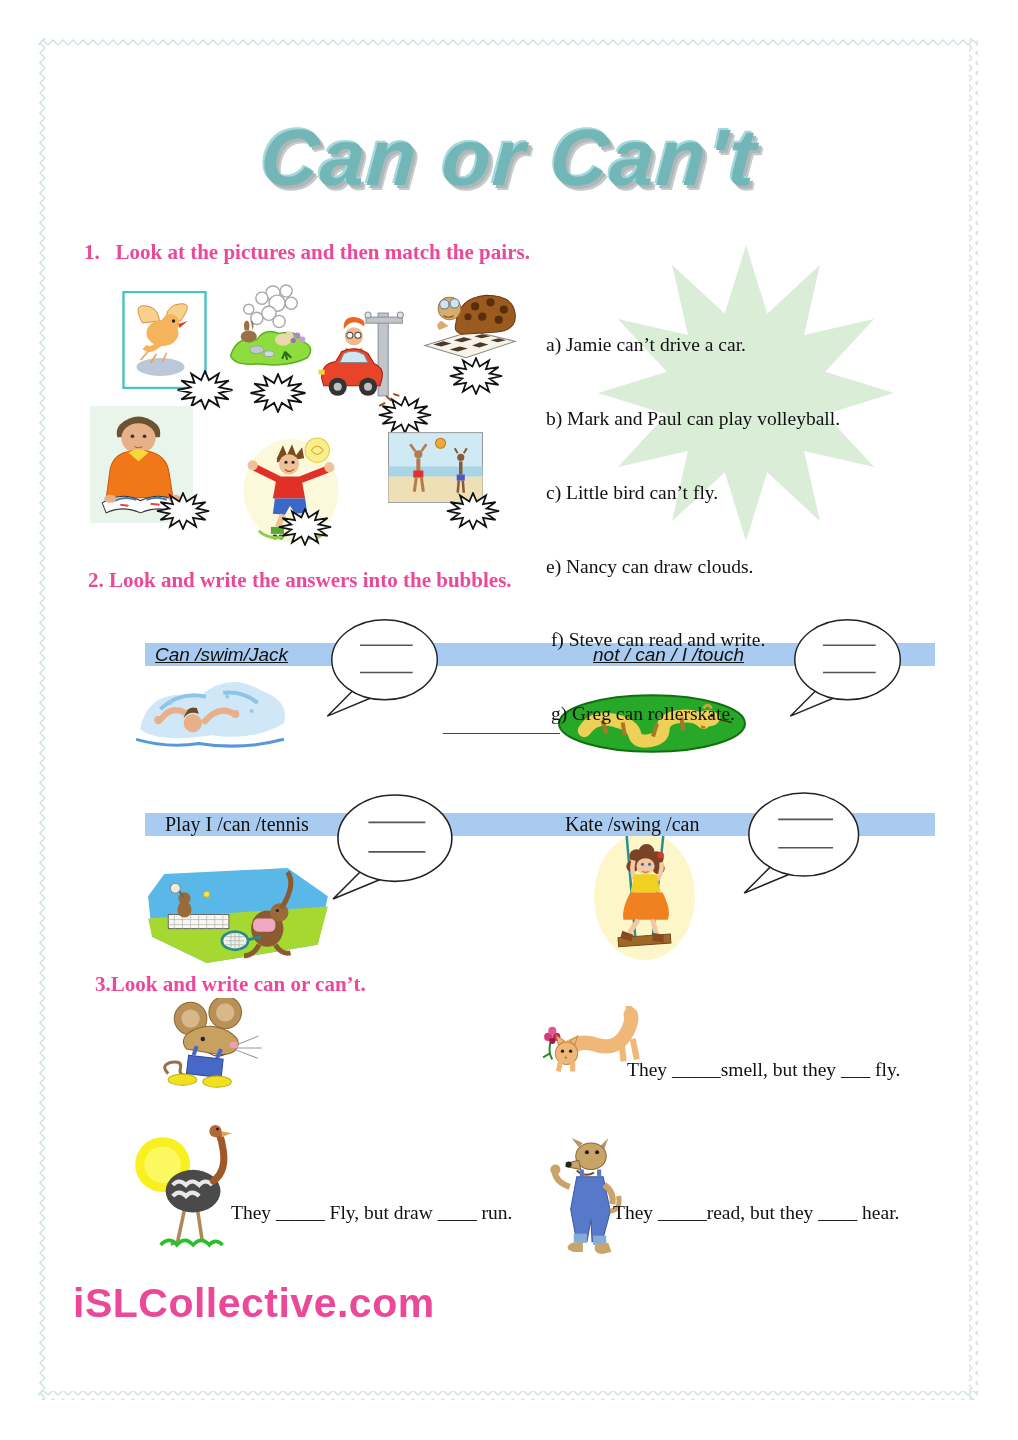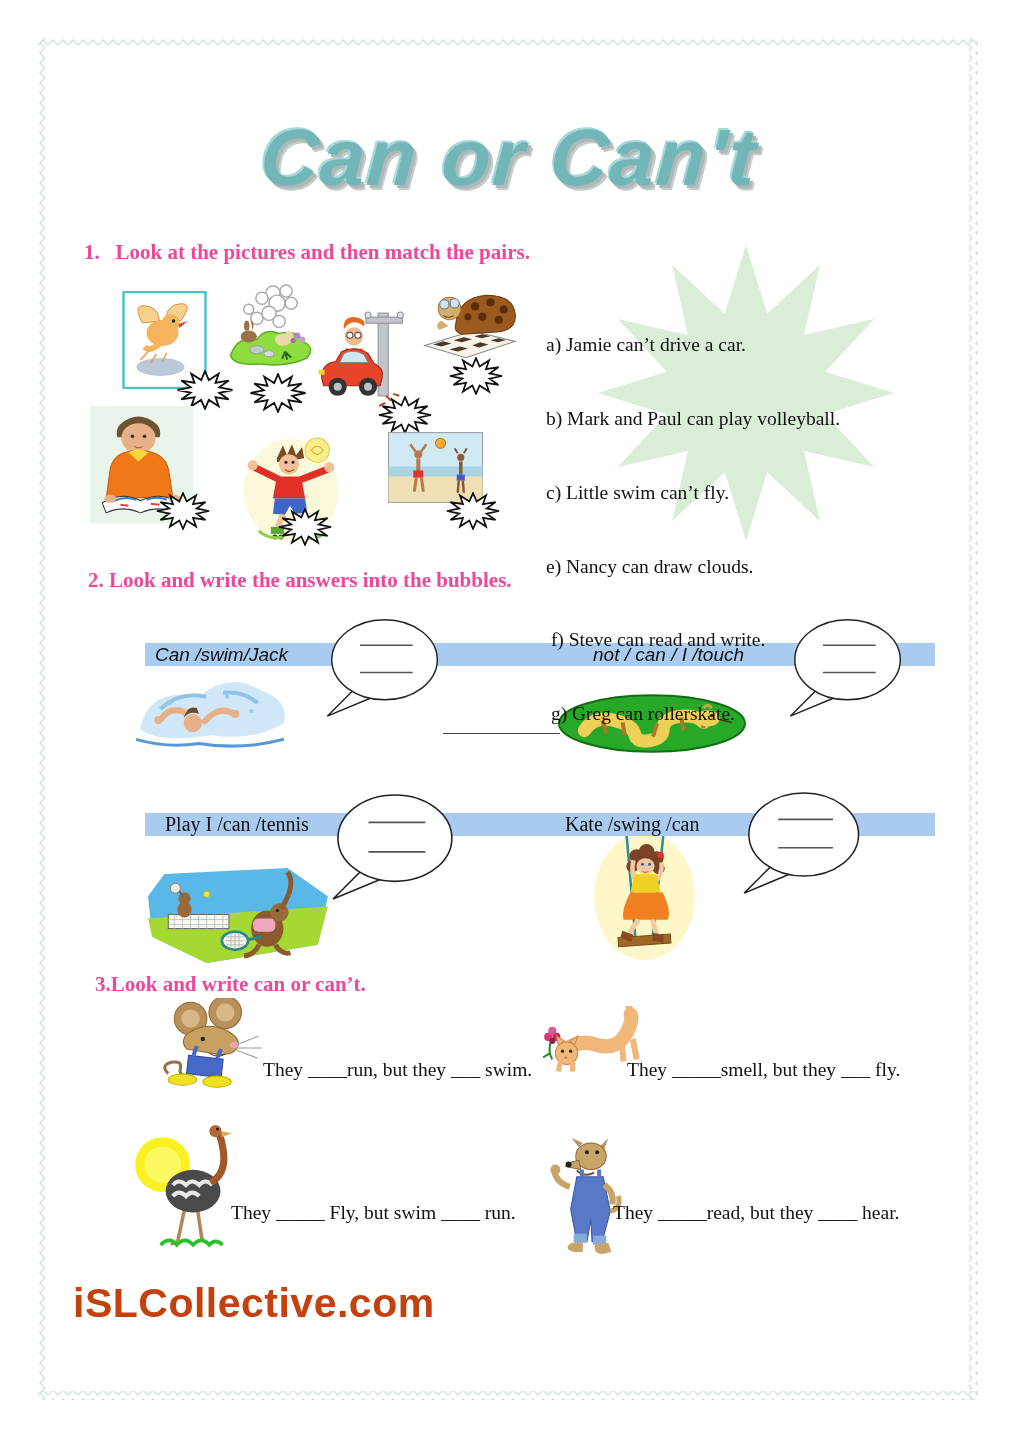--- a/index.html
+++ b/index.html
@@ -8,26 +8,26 @@
   .abs{position:absolute;}
   .title{position:absolute;top:112px;left:0;width:100%;text-align:center;
          font-family:"Liberation Sans",sans-serif;font-weight:bold;font-style:italic;
          font-size:80px;letter-spacing:2px;color:#72b6b8;
          text-shadow:-2px -2px 0 #a5d8da, 3px 3px 0 #aeb8b8, 5px 5px 0 #c6cccc;
          transform:skewX(-4deg);}
   .heading{position:absolute;font-weight:bold;font-size:21px;white-space:pre;color:#ec4899;}
   .match-list{position:absolute;left:546px;top:284px;font-size:19.5px;line-height:24.6px;z-index:2;white-space:pre;}
   .blue-bar{position:absolute;left:145px;width:790px;height:23px;background:#a9cbef;z-index:1;}
   .bar-label{position:absolute;top:0;height:23px;line-height:23px;font-size:19px;white-space:pre;}
-  .bar-label.sans{font-family:"Liberation Sans",sans-serif;font-style:italic;}
+  .bar-label.sans{font-family:"Liberation Sans",sans-serif;font-style:italic;text-decoration:underline;}
   .bar-label.serif{font-family:"Liberation Serif",serif;font-size:20px;margin-left:12px;}
   .sentence{position:absolute;font-size:19.5px;white-space:pre;}
   .answer-line{position:absolute;height:0;border-top:1.6px solid #444;}
   .footer{position:absolute;left:73px;top:1280px;font-family:"Liberation Sans",sans-serif;
-          font-weight:bold;font-size:41px;color:#c2410c;letter-spacing:0.5px;}
+          font-weight:bold;font-size:41px;color:#ec4899;letter-spacing:0.5px;}
   svg{display:block;}
   .bubble{z-index:3;}
 </style>
 </head>
 <body>
 
 <div class="page">
 
   <svg width="0" height="0" style="position:absolute">
     <defs>
@@ -62,21 +62,21 @@
 
   <div class="heading" style="left:84px;top:240px">1.   Look at the pictures and then match the pairs.</div>
 
   <svg class="abs" style="left:590px;top:243px;z-index:0" width="312" height="300" viewBox="0 0 300 300">
     <polygon fill="#d9edd7" points="298,150 229.2,171.2 278.2,224 208,208 224,278.2 171.2,229.2 150,298 128.8,229.2 76,278.2 92,208 21.8,224 70.8,171.2 2,150 70.8,128.8 21.8,76 92,92 76,21.8 128.8,70.8 150,2 171.2,70.8 224,21.8 208,92 278.2,76 229.2,128.8"></polygon>
   </svg>
 
   <div class="match-list">
     <div>a) Jamie can’t drive a car.</div>
     <div>b) Mark and Paul can play volleyball.</div>
-    <div>c) Little swim can’t fly.</div>
+    <div>c) Little bird can’t fly.</div>
     <div>e) Nancy can draw clouds.</div>
     <div> f) Steve can read and write.</div>
     <div> g) Greg can rollerskate.</div>
   </div>
 
   <svg class="abs" style="left:122px;top:291px" width="85" height="98" viewBox="0 0 84 98">
     <rect x="1" y="1" width="82" height="96" fill="#fff" stroke="#49c2c6" stroke-width="2.4"></rect>
     <ellipse cx="38" cy="76" rx="24" ry="9" fill="#bac8d8"></ellipse>
     <path d="M20 32 Q8 10 28 16 Q36 19 37 30 Z" fill="#f6d08c" stroke="#d89040"></path>
     <path d="M58 30 Q74 8 52 14 Q43 18 44 29 Z" fill="#f6d08c" stroke="#d89040"></path>
@@ -345,21 +345,20 @@
     <path d="M30 34 q18 -12 38 -2 q14 8 10 16 q-4 9 -20 7 l-30 -5 q-7 -9 2 -16" fill="#c8a060" stroke="#8a6830"></path>
     <circle cx="44" cy="40" r="2.2" fill="#222"></circle>
     <ellipse cx="75" cy="46" rx="4.5" ry="3.2" fill="#f0a0b0"></ellipse>
     <path d="M77 46 l22 -9 M77 49 l25 0 M77 51 l21 8" stroke="#999" stroke-width="1"></path>
     <path d="M50 54 q8 5 16 1" stroke="#6a4a20" fill="none"></path>
     <path d="M30 56 l34 4 l-2 18 l-34 -4 Z" fill="#4868c8" stroke="#2a48a0"></path>
     <path d="M35 56 l3 -9 M58 59 l4 -9" stroke="#4868c8" stroke-width="4"></path>
     <ellipse cx="24" cy="80" rx="14" ry="5.5" fill="#f0e020" stroke="#c0b010"></ellipse>
     <ellipse cx="58" cy="82" rx="14" ry="5.5" fill="#f0e020" stroke="#c0b010"></ellipse>
   </svg>
-  <div class="sentence" style="left:263px;top:1059px">They ____run, but they ___ swim.</div>
 
   <svg class="abs" style="left:536px;top:1006px" width="112" height="70" viewBox="0 0 110 68">
     <path d="M14 36 q-2 10 2 16 M14 46 l-7 4" stroke="#2a8a2a" stroke-width="2" fill="none"></path>
     <circle cx="12" cy="30" r="4" fill="#d83878"></circle>
       <circle cx="20" cy="30" r="4" fill="#c82860"></circle>
     <circle cx="16" cy="24" r="4" fill="#e05890"></circle>
       <circle cx="16" cy="34" r="3" fill="#902048"></circle>
     <path d="M30 42 q14 -10 30 -4 q20 6 30 -14 q5 -10 3 -16" fill="none" stroke="#f0b878" stroke-width="14" stroke-linecap="round"></path>
     <path d="M92 16 q5 -10 -1 -15" stroke="#f0b878" stroke-width="6" fill="none" stroke-linecap="round"></path>
     <circle cx="30" cy="46" r="11" fill="#f0b878" stroke="#c8884a"></circle>
@@ -378,21 +377,21 @@
     <path d="M52 84 l-7 33 M64 84 l5 33" stroke="#b08858" stroke-width="3.5"></path>
     <path d="M45 117 l-7 4 M69 117 l8 3" stroke="#b08858" stroke-width="2.5"></path>
     <ellipse cx="60" cy="68" rx="27" ry="21" fill="#4a4a4a"></ellipse>
     <path d="M40 62 q6 -7 13 0 q6 -7 13 0 q6 -7 13 0 M40 73 q6 -7 13 0 q6 -7 13 0" stroke="#e8e8e8" stroke-width="4" fill="none"></path>
     <path d="M80 58 q14 -10 9 -34 q-2 -12 -6 -15" fill="none" stroke="#a05828" stroke-width="7" stroke-linecap="round"></path>
     <circle cx="82" cy="9" r="6" fill="#b06838"></circle>
     <circle cx="84" cy="7" r="1.3" fill="#111"></circle>
     <path d="M88 9 l10 2 l-10 4 Z" fill="#d8a858"></path>
     <path d="M28 121 q9 -9 16 0 q8 -9 16 0 q8 -9 16 0 q6 -7 13 0" stroke="#28c028" stroke-width="3.5" fill="none"></path>
   </svg>
-  <div class="sentence" style="left:231px;top:1202px">They _____ Fly, but swim ____ run.</div>
+  <div class="sentence" style="left:231px;top:1202px">They _____ Fly, but draw ____ run.</div>
 
   <svg class="abs" style="left:550px;top:1138px" width="82" height="117" viewBox="0 0 80 115">
     <path d="M28 9 l-7 -9 l11 5 Z M48 9 l9 -9 l-4 11 Z" fill="#b89468"></path>
     <ellipse cx="40" cy="18" rx="15" ry="13" fill="#c8a468" stroke="#8a6838"></ellipse>
     <path d="M28 22 q-10 1 -13 6 l15 3 Z" fill="#c8a468" stroke="#8a6838"></path>
     <circle cx="18" cy="26" r="3" fill="#222"></circle>
     <circle cx="36" cy="14" r="2" fill="#222"></circle>
       <circle cx="46" cy="14" r="2" fill="#222"></circle>
     <path d="M26 32 q8 7 17 2" stroke="#7a4a20" stroke-width="2" fill="none"></path>
     <path d="M19 48 q-13 -4 -15 -15" stroke="#c8a468" stroke-width="6" fill="none"></path>

